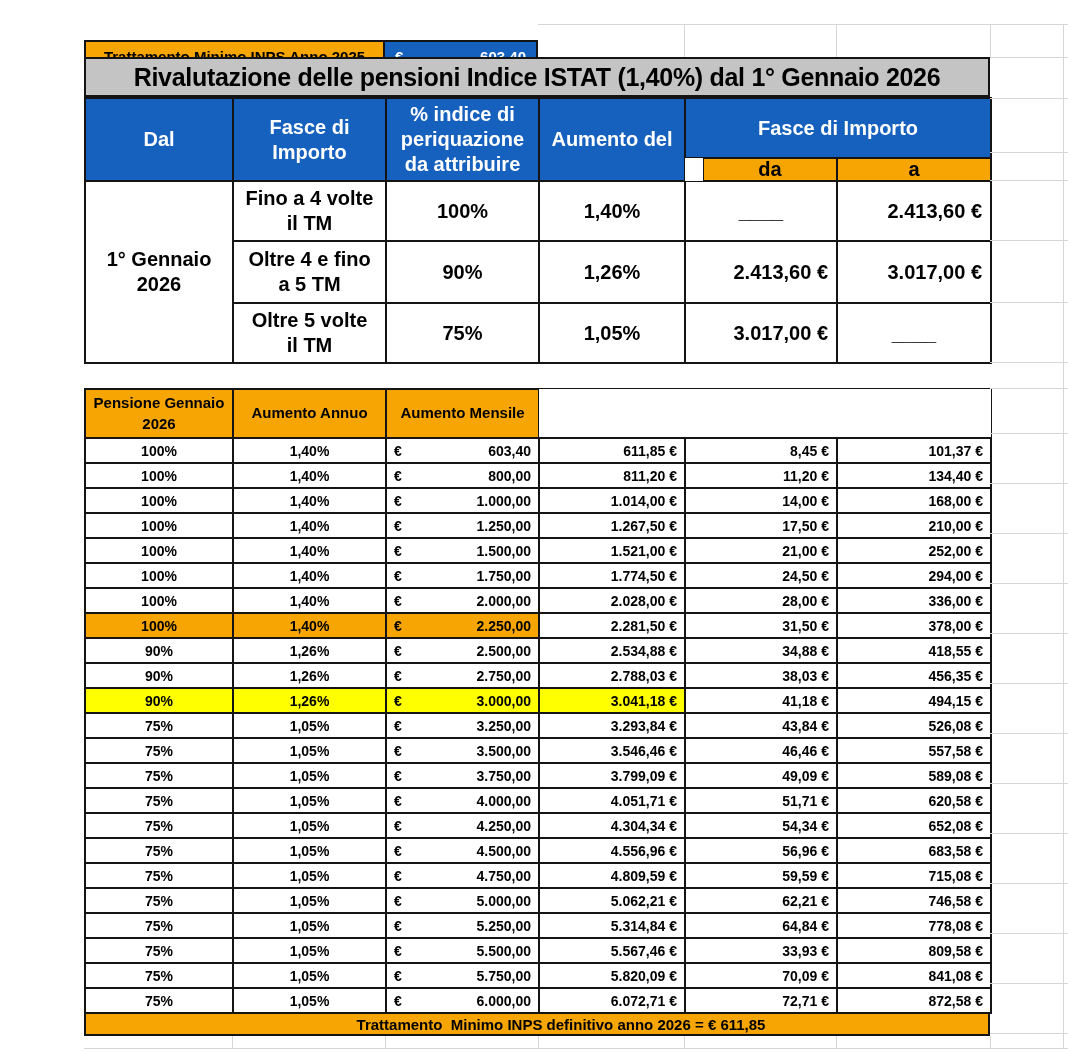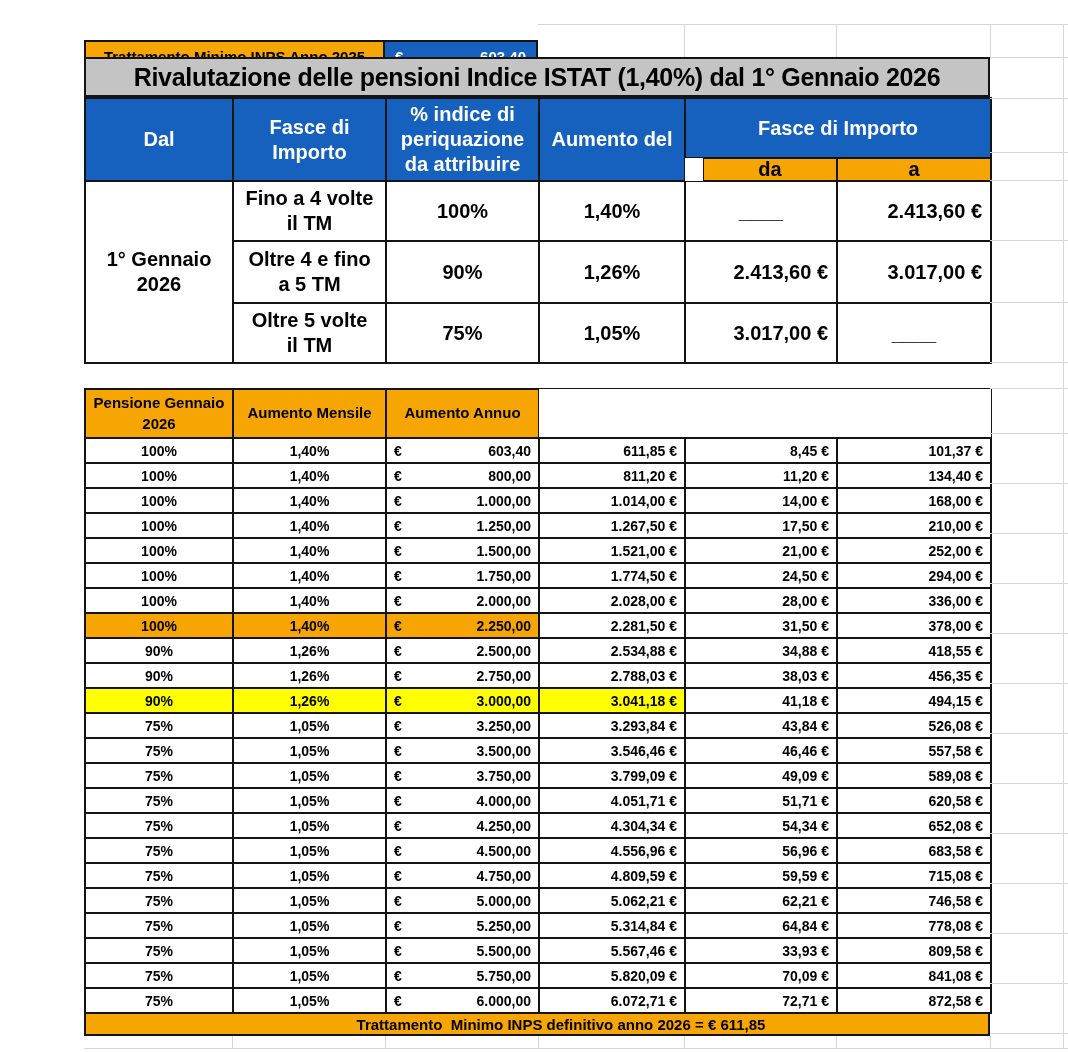--- a/index.html
+++ b/index.html
@@ -104,22 +104,22 @@
 
     <div class="keep" style="grid-column:2;grid-row:5;">Oltre 5 volte il TM</div>
     <div style="grid-column:3;grid-row:5;">75%</div>
     <div style="grid-column:4;grid-row:5;">1,05%</div>
     <div class="right" style="grid-column:5;grid-row:5;">3.017,00 €</div>
     <div style="grid-column:6;grid-row:5;">____</div>
   </div>
 
   <div id="phead" class="abs">
     <div>Pensione Gennaio 2026</div>
+    <div>Aumento Annuo</div>
     <div>Aumento Mensile</div>
-    <div>Aumento Annuo</div>
   </div>
 
   <div id="rows" class="abs">
     <div class="prow">
       <div class="cell pc">100%</div>
       <div class="cell pc">1,40%</div>
       <div class="cell ec">
         <span>€</span>
         <span>603,40</span>
       </div>

